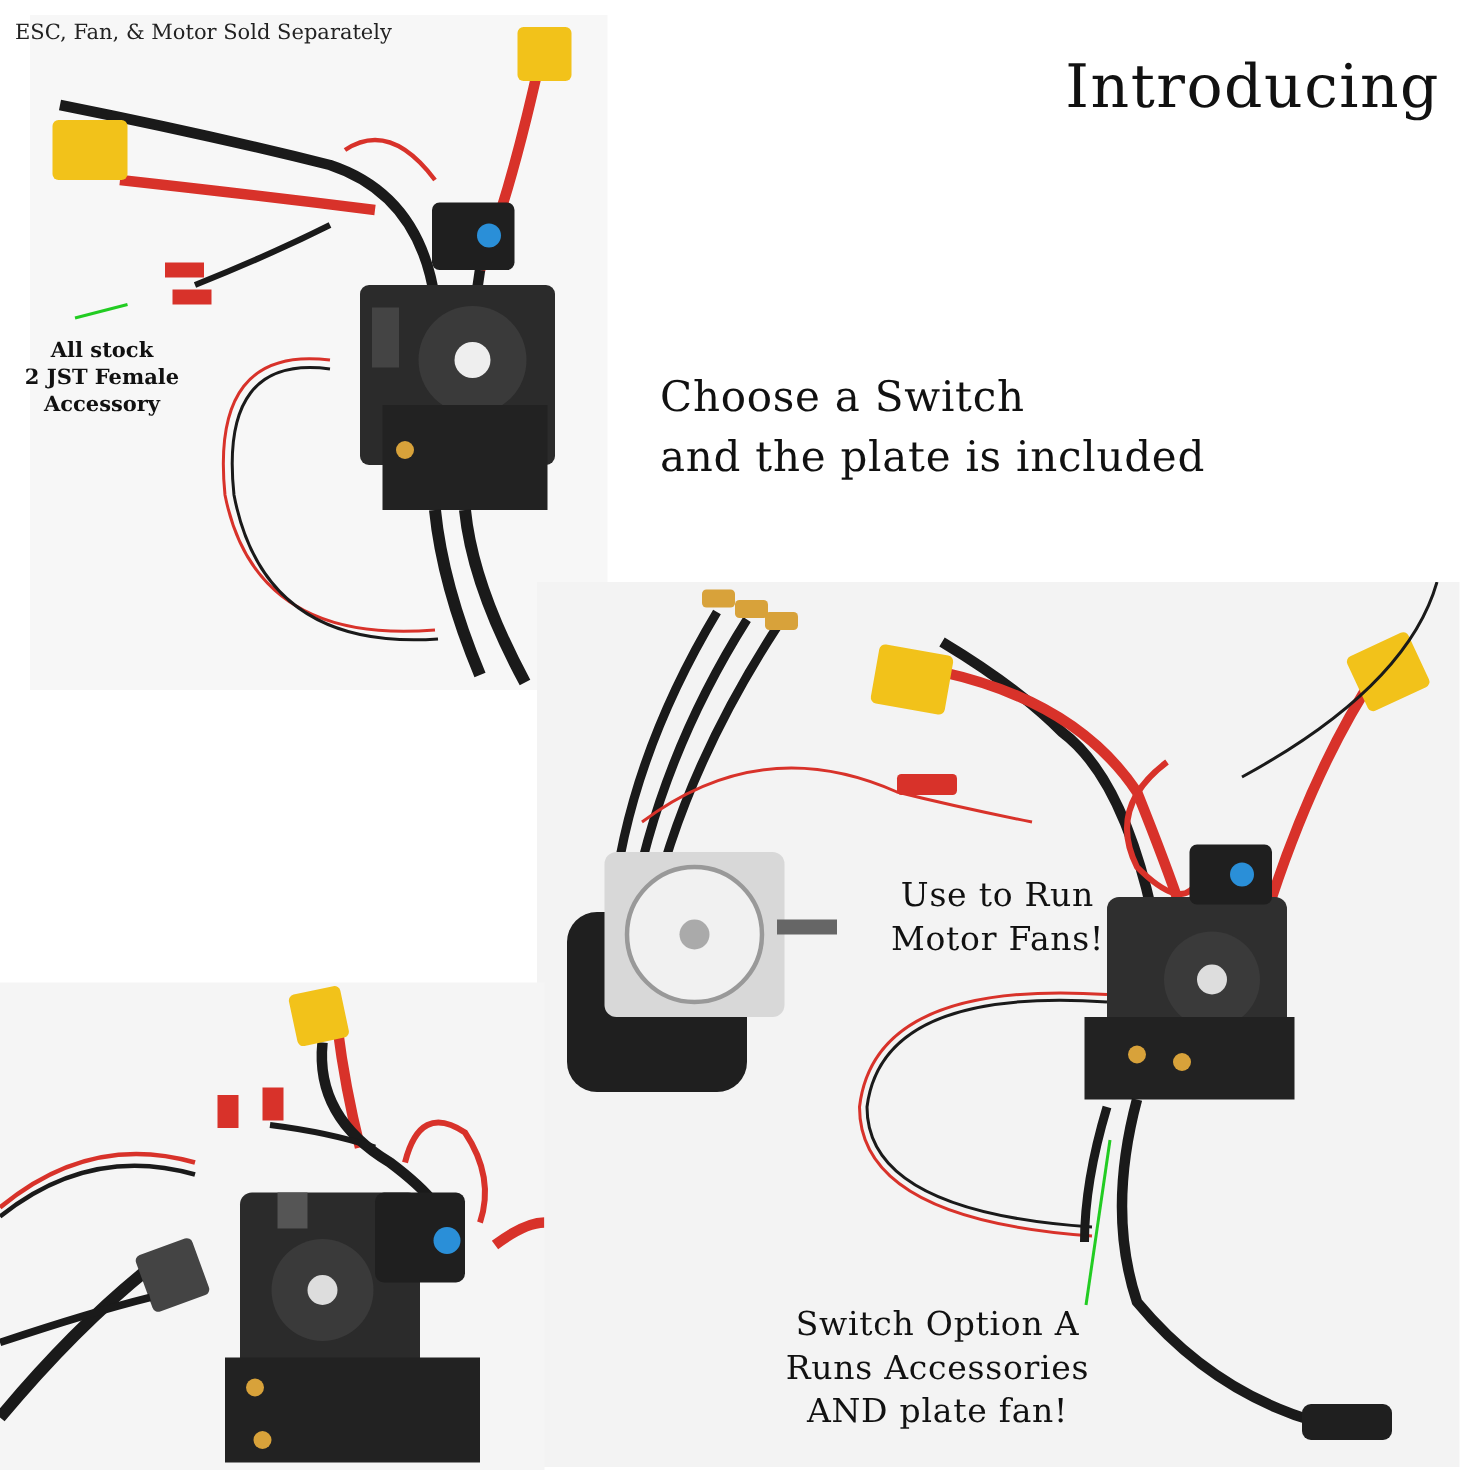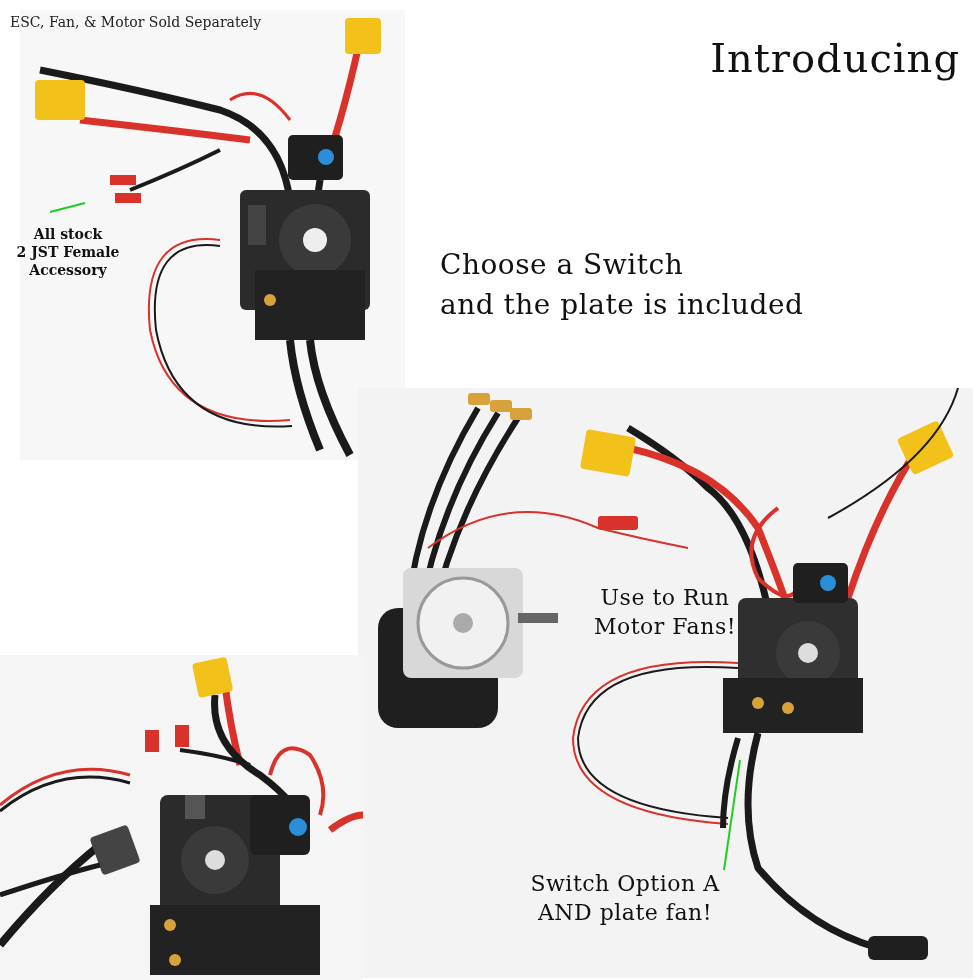--- a/index.html
+++ b/index.html
@@ -129,14 +129,15 @@
   <div>Accessory</div>
 </div>
 
 <div class="caption" style="left:562px;top:583px;width:158px;margin-left:24px;">
   <div>Use to Run</div>
   <div>Motor Fans!</div>
 </div>
 
 <div class="caption" style="left:505px;top:869px;width:240px;">
   <div>Switch Option A</div>
+  <div>Runs Accessories</div>
   <div>AND plate fan!</div>
 </div>
 
 </body></html>

